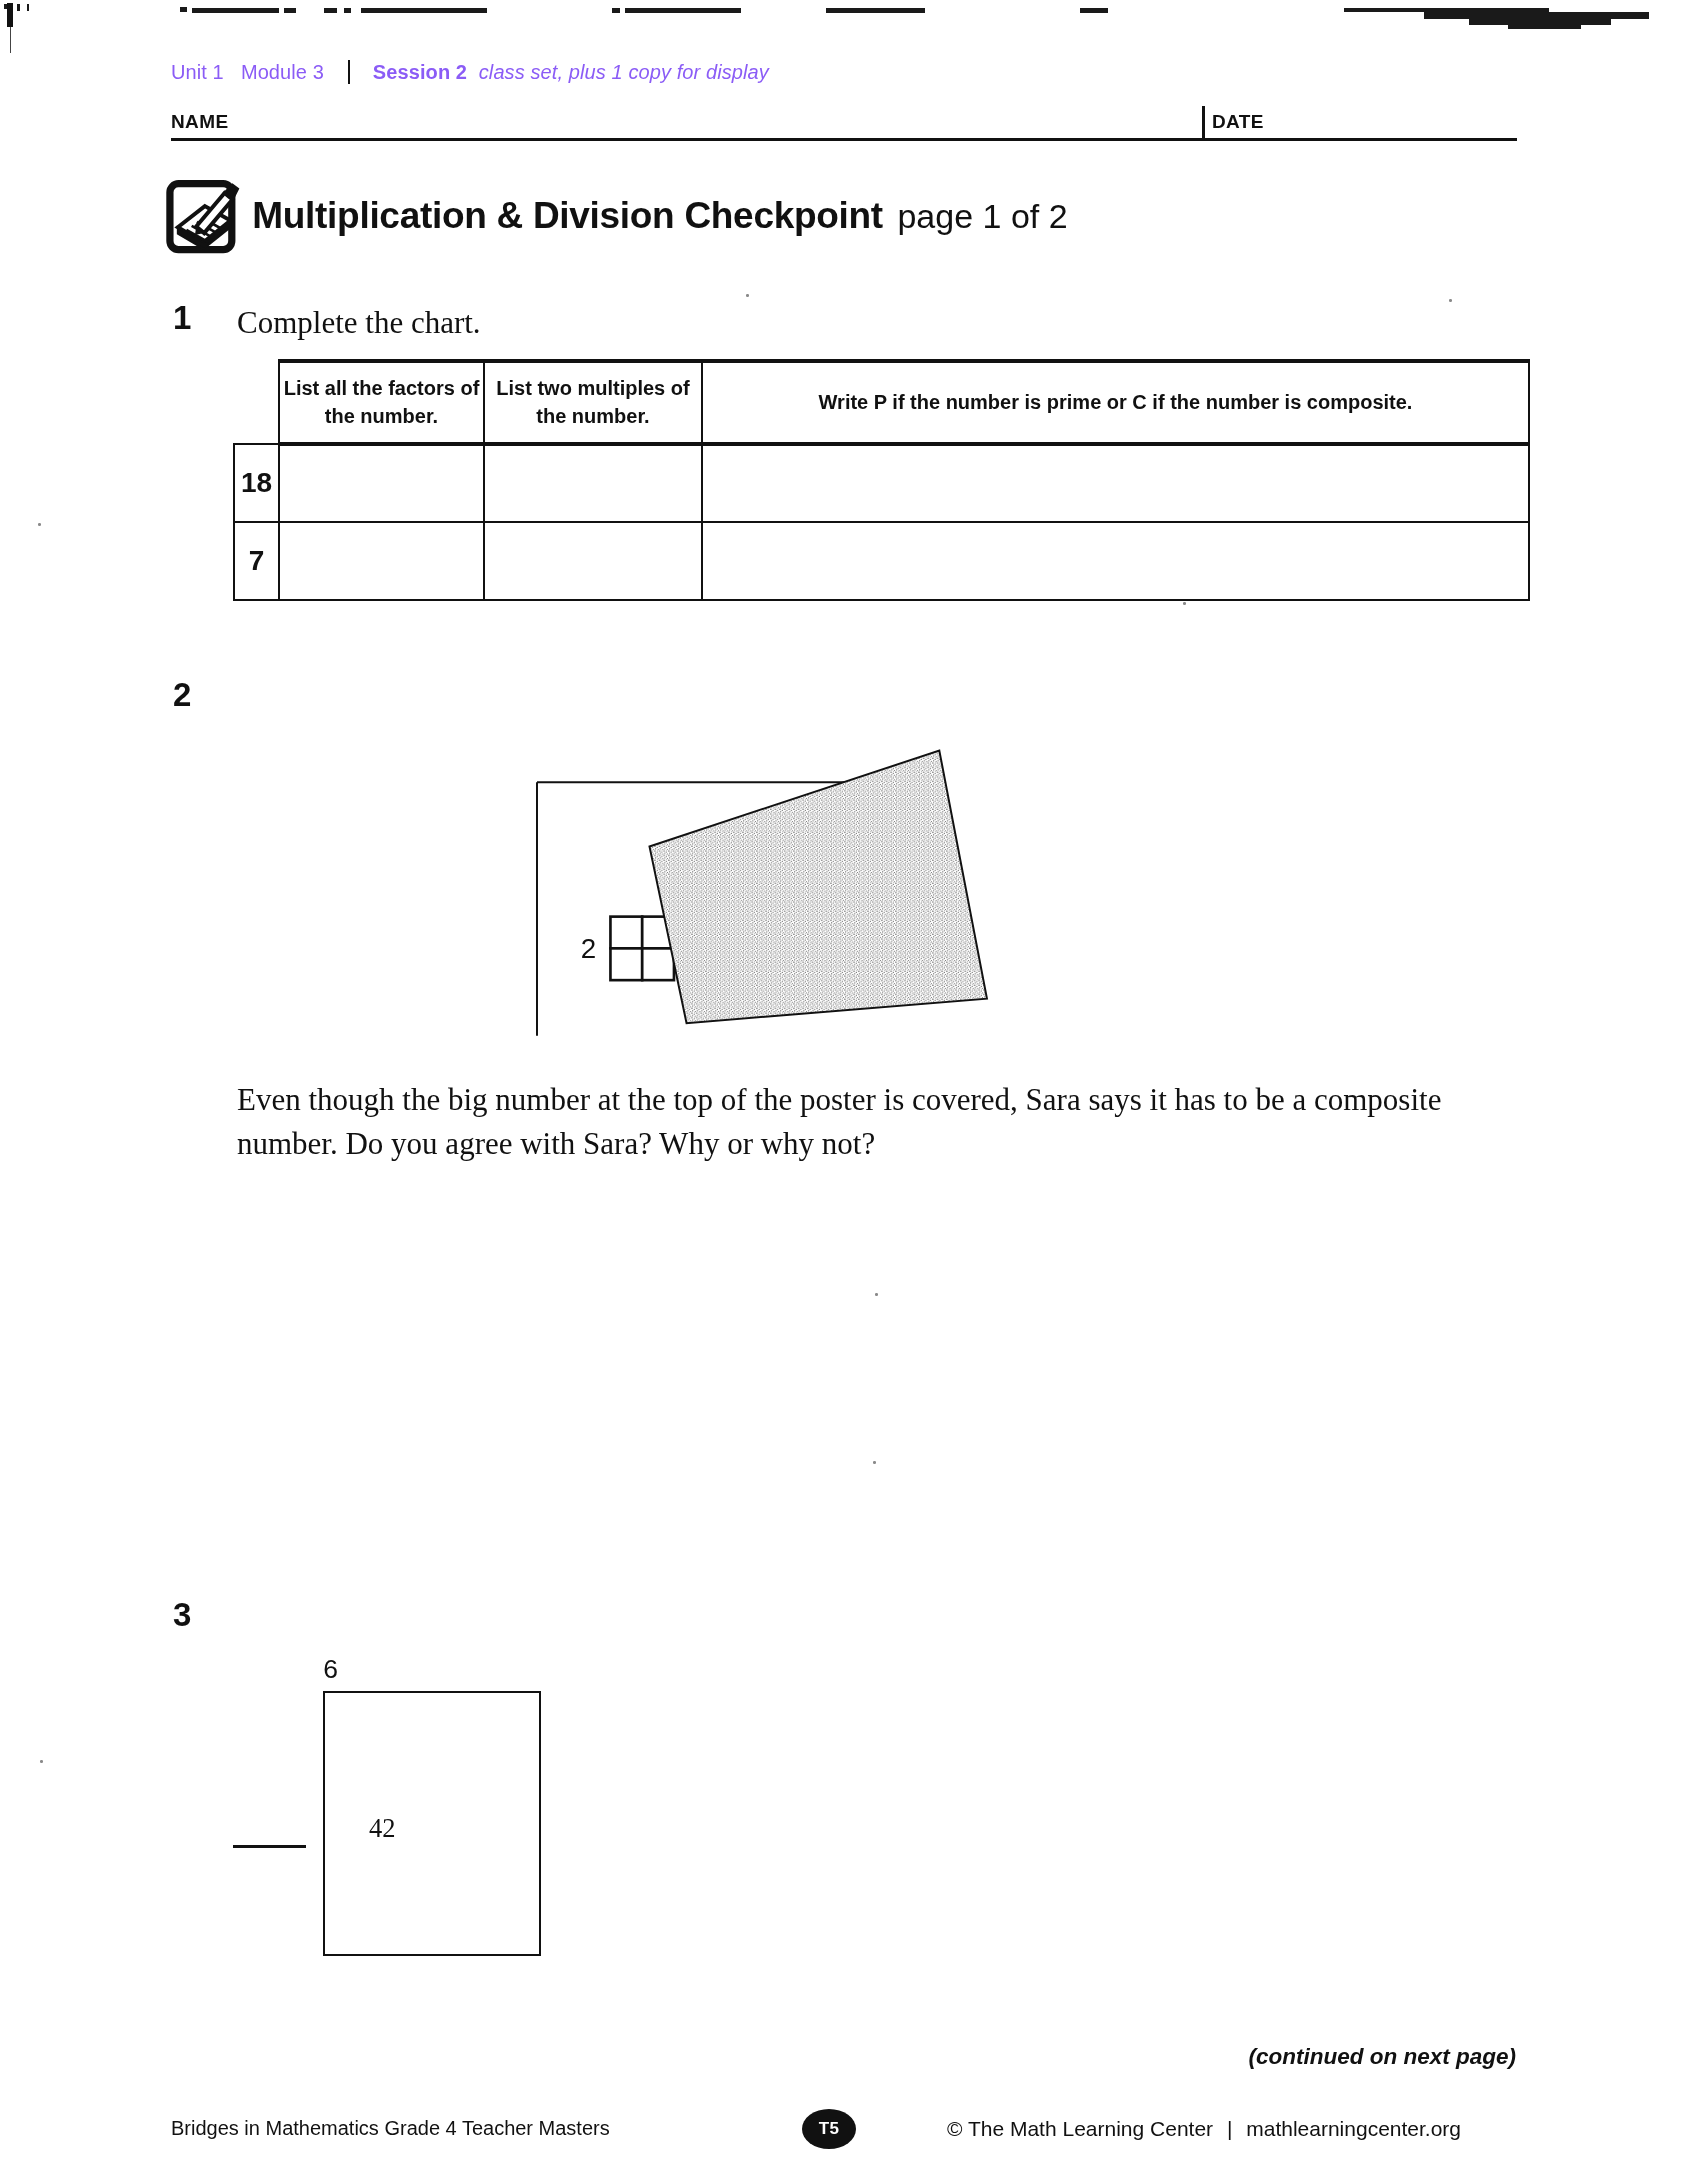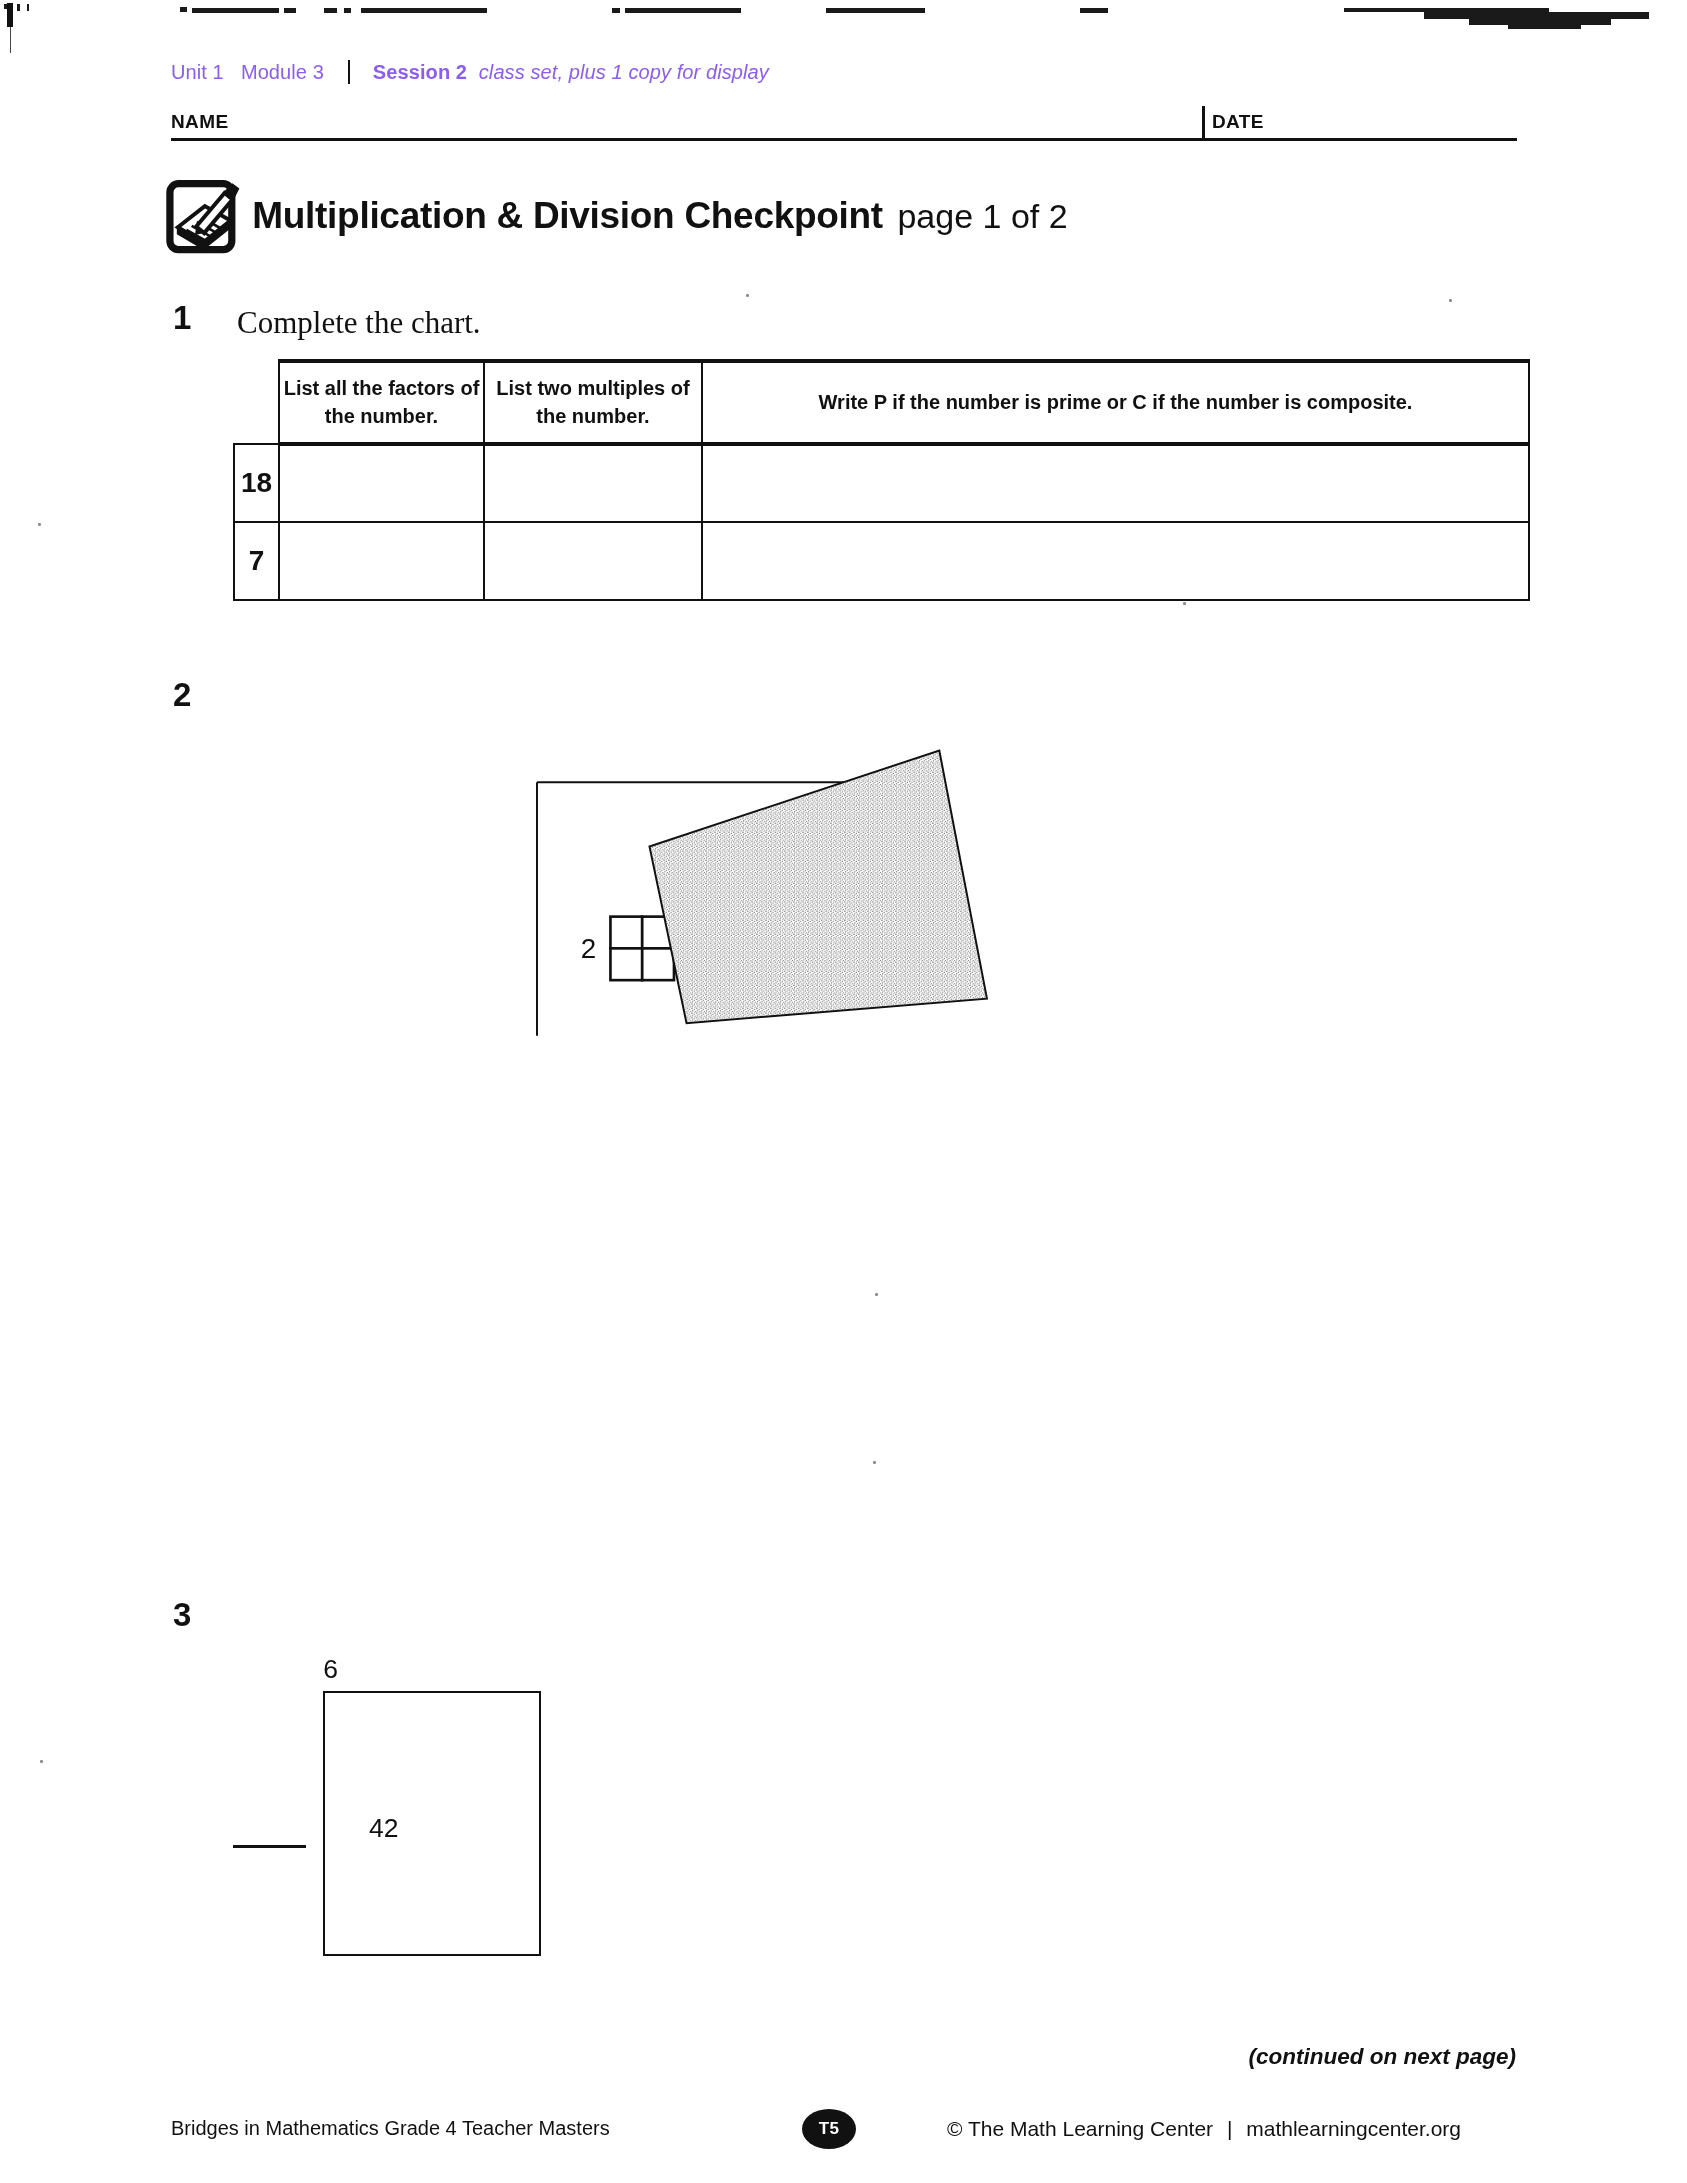--- a/index.html
+++ b/index.html
@@ -190,21 +190,21 @@
   #array-box {
     position: absolute;
     left: 105px; top: 37px;
     width: 218px; height: 265px;
     border: 2.6px solid #111;
     box-sizing: border-box;
   }
   #array-inner-label {
     position: absolute;
     left: 151px; top: 159px;
-    font-family: Liberation Sans, sans-serif;
+    font-family: Liberation Serif, serif;
     font-size: 26.5px;
   }
   #array-side-blank {
     position: absolute;
     left: 14.6px; top: 191px;
     width: 73px; height: 2.6px;
     background: #111;
   }
 
   
@@ -368,20 +368,21 @@
       <rect x="123" y="276" width="48" height="48"></rect>
       <rect x="171" y="276" width="48" height="48"></rect>
       <rect x="123" y="324" width="48" height="48"></rect>
       <rect x="171" y="324" width="48" height="48"></rect>
     </g>
     <text x="78" y="338" font-family="Liberation Sans, sans-serif" font-size="42" fill="#111">2</text>
 
     <polygon points="182,170 620,25 692,400 238,437" fill="url(#speckle)" stroke="#111" stroke-width="3"></polygon>
   </svg>
 
+  <div class="prob-text" id="q2-para">Even though the big number at the top of the poster is covered, Sara says it has to be a composite number. Do you agree with Sara? Why or why not?</div>
 
   <div class="prob-num" id="q3-num">3</div>
 
   <div id="array-figure">
     <div id="array-top-label">6</div>
     <div id="array-box"></div>
     <div id="array-inner-label">42</div>
     <div id="array-side-blank"></div>
   </div>
 

